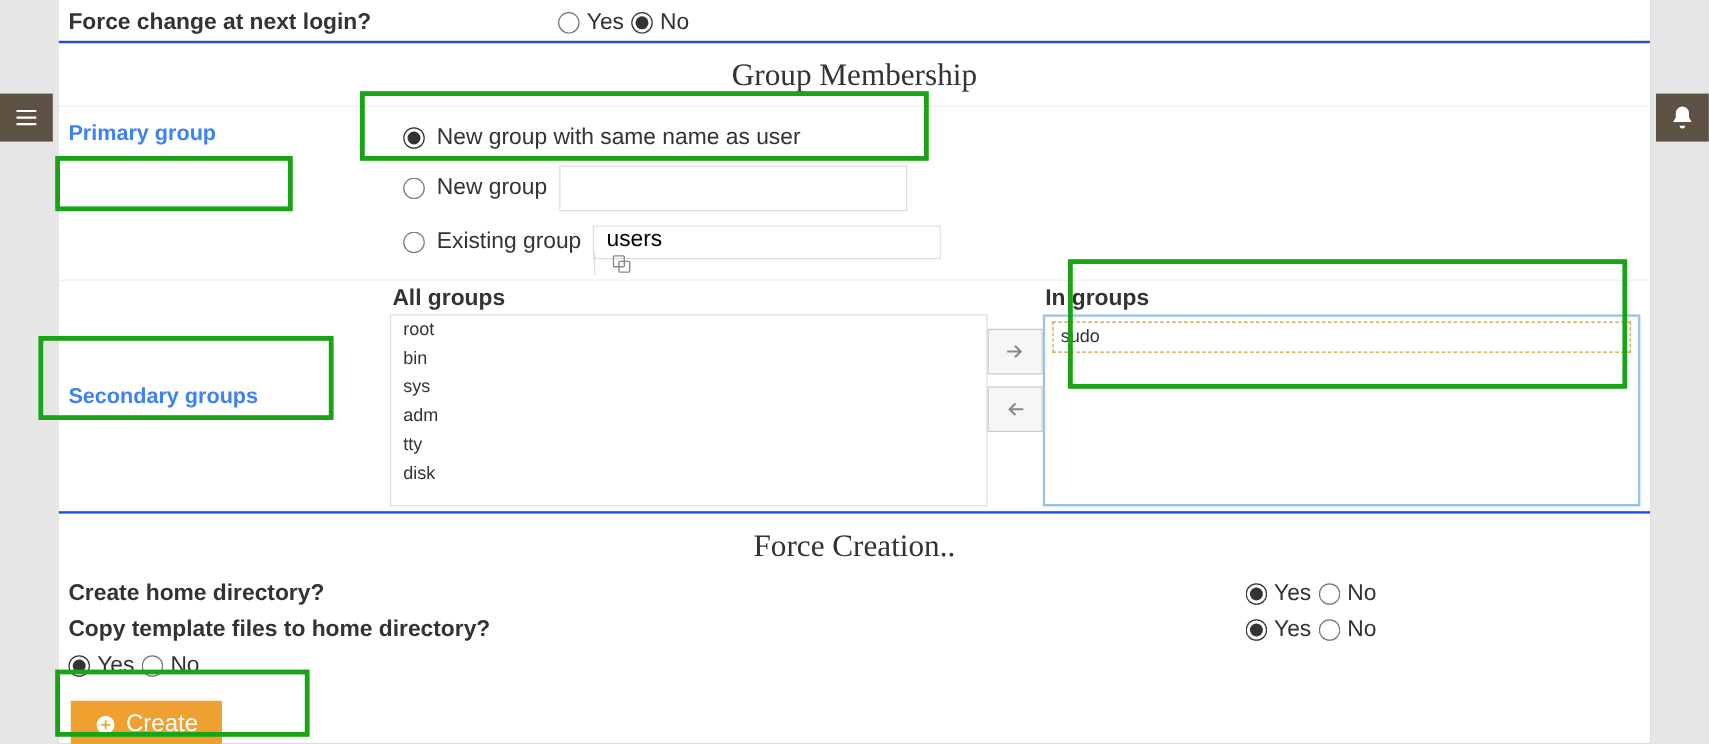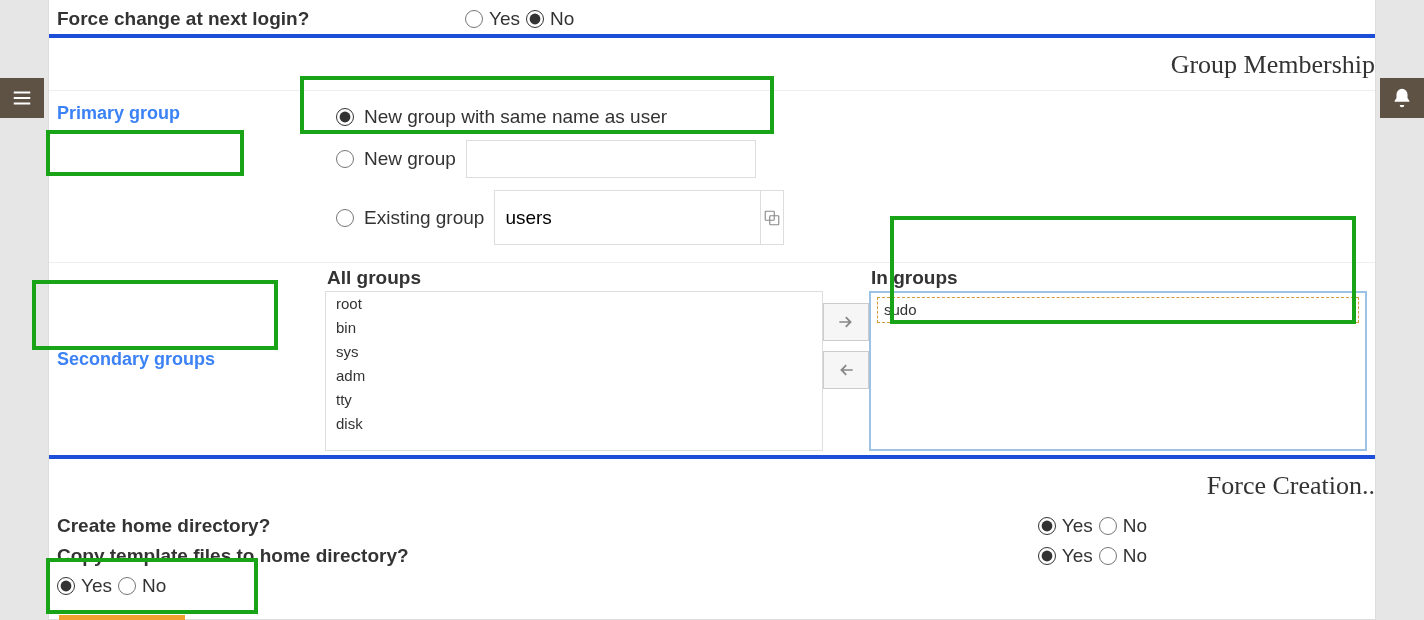--- a/index.html
+++ b/index.html
@@ -50,26 +50,26 @@
   }
   .row-nobd { border-top: none; }
   .label-col {
     width: 260px;
     padding: 8px 0 8px 0;
     font-weight: 600;
     color: #3b82f6;
   }
   .ctrl-col { flex: 1; }
   .section-title {
-    text-align: right;
+    text-align: center;
     font-size: 26px;
     font-weight: 400;
     color: #333;
     padding: 12px 0 10px 0;
-    border-top: 4px solid #1d4ed8;
+    border-top: 2px solid #1d4ed8;
     font-family: Georgia, serif;
   }
 
   .radio-line {
     display: flex;
     align-items: center;
     gap: 10px;
     padding: 6px 4px;
   }
   input[type=radio] {
@@ -83,23 +83,24 @@
     border: 1px solid #ddd;
     height: 38px;
     width: 290px;
     padding: 0 8px;
     font-size: 18px;
     background: #fff;
   }
   .existing-wrap {
     display: flex;
     border: 1px solid #ddd;
-    height: 55px;
+    height: 28px;
     width: 290px;
     align-items: stretch;
+    flex-direction: column;
   }
   .existing-wrap input {
     border: none;
     flex: 1;
     padding: 0 10px;
     font-size: 19px;
   }
   .existing-wrap .picker {
     width: 44px;
     border-left: 1px solid #ddd;

